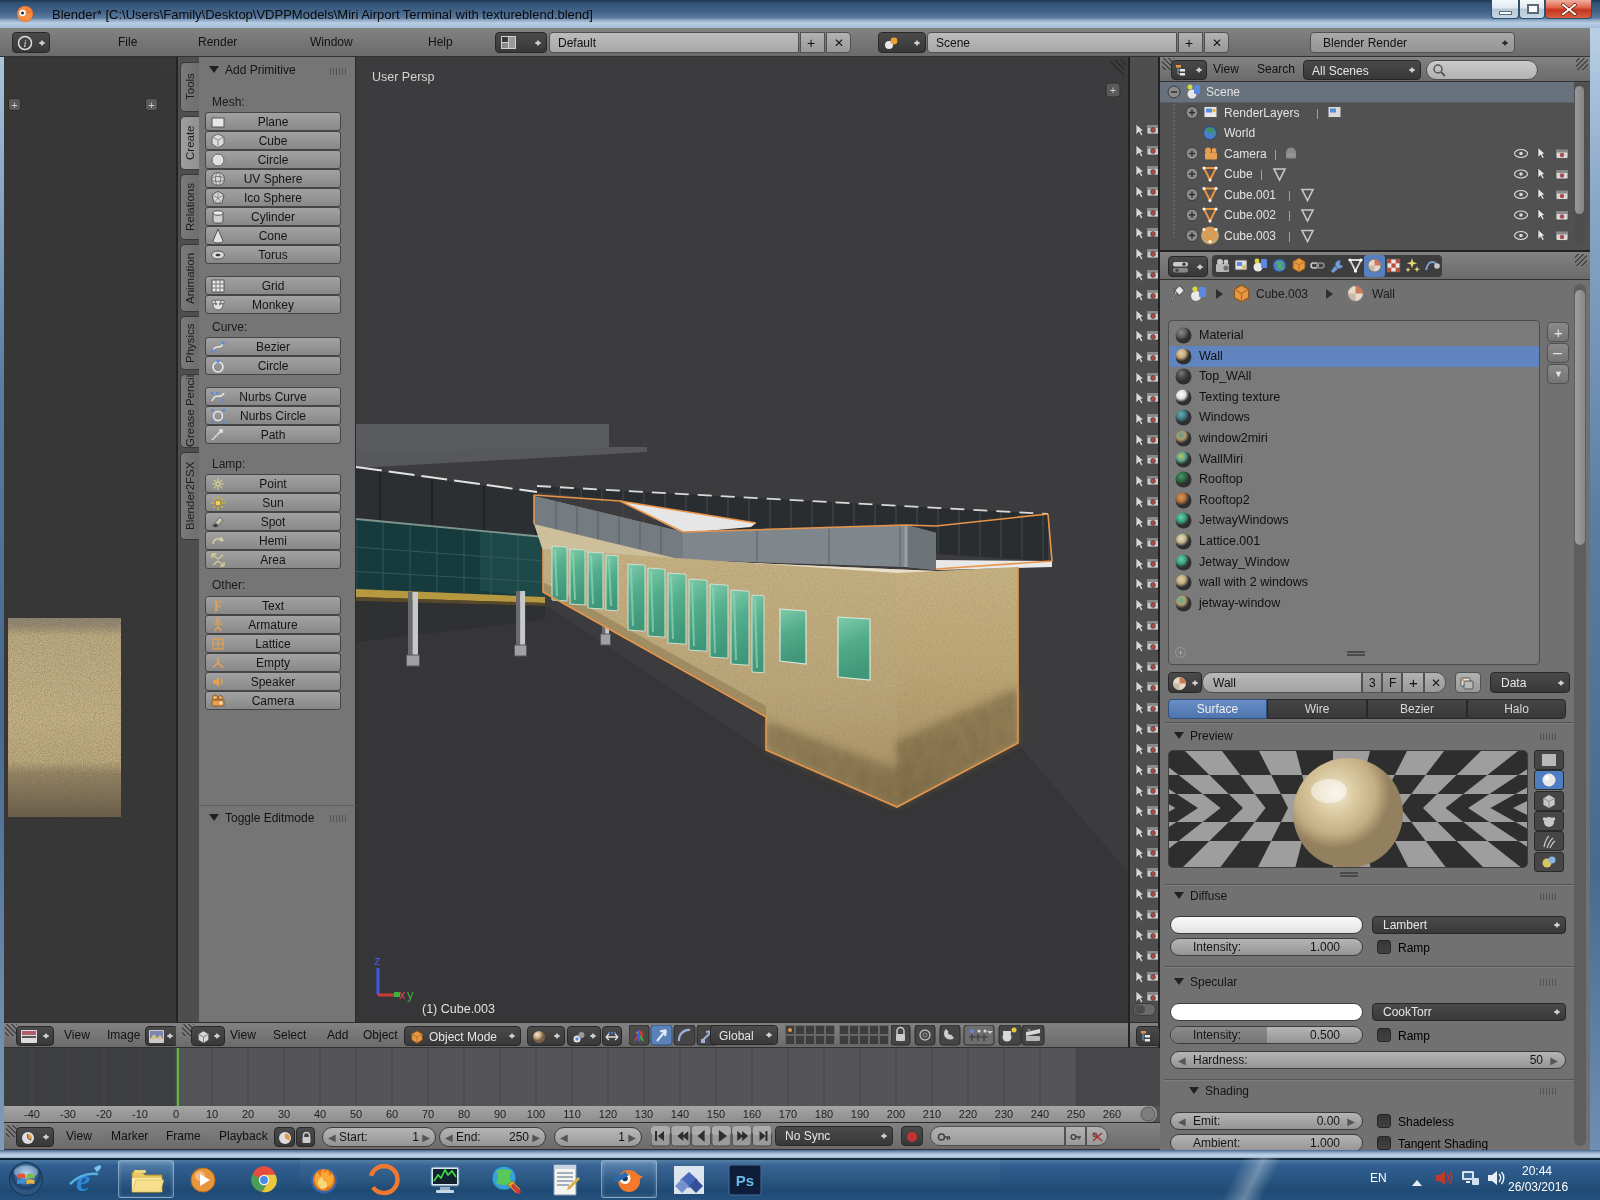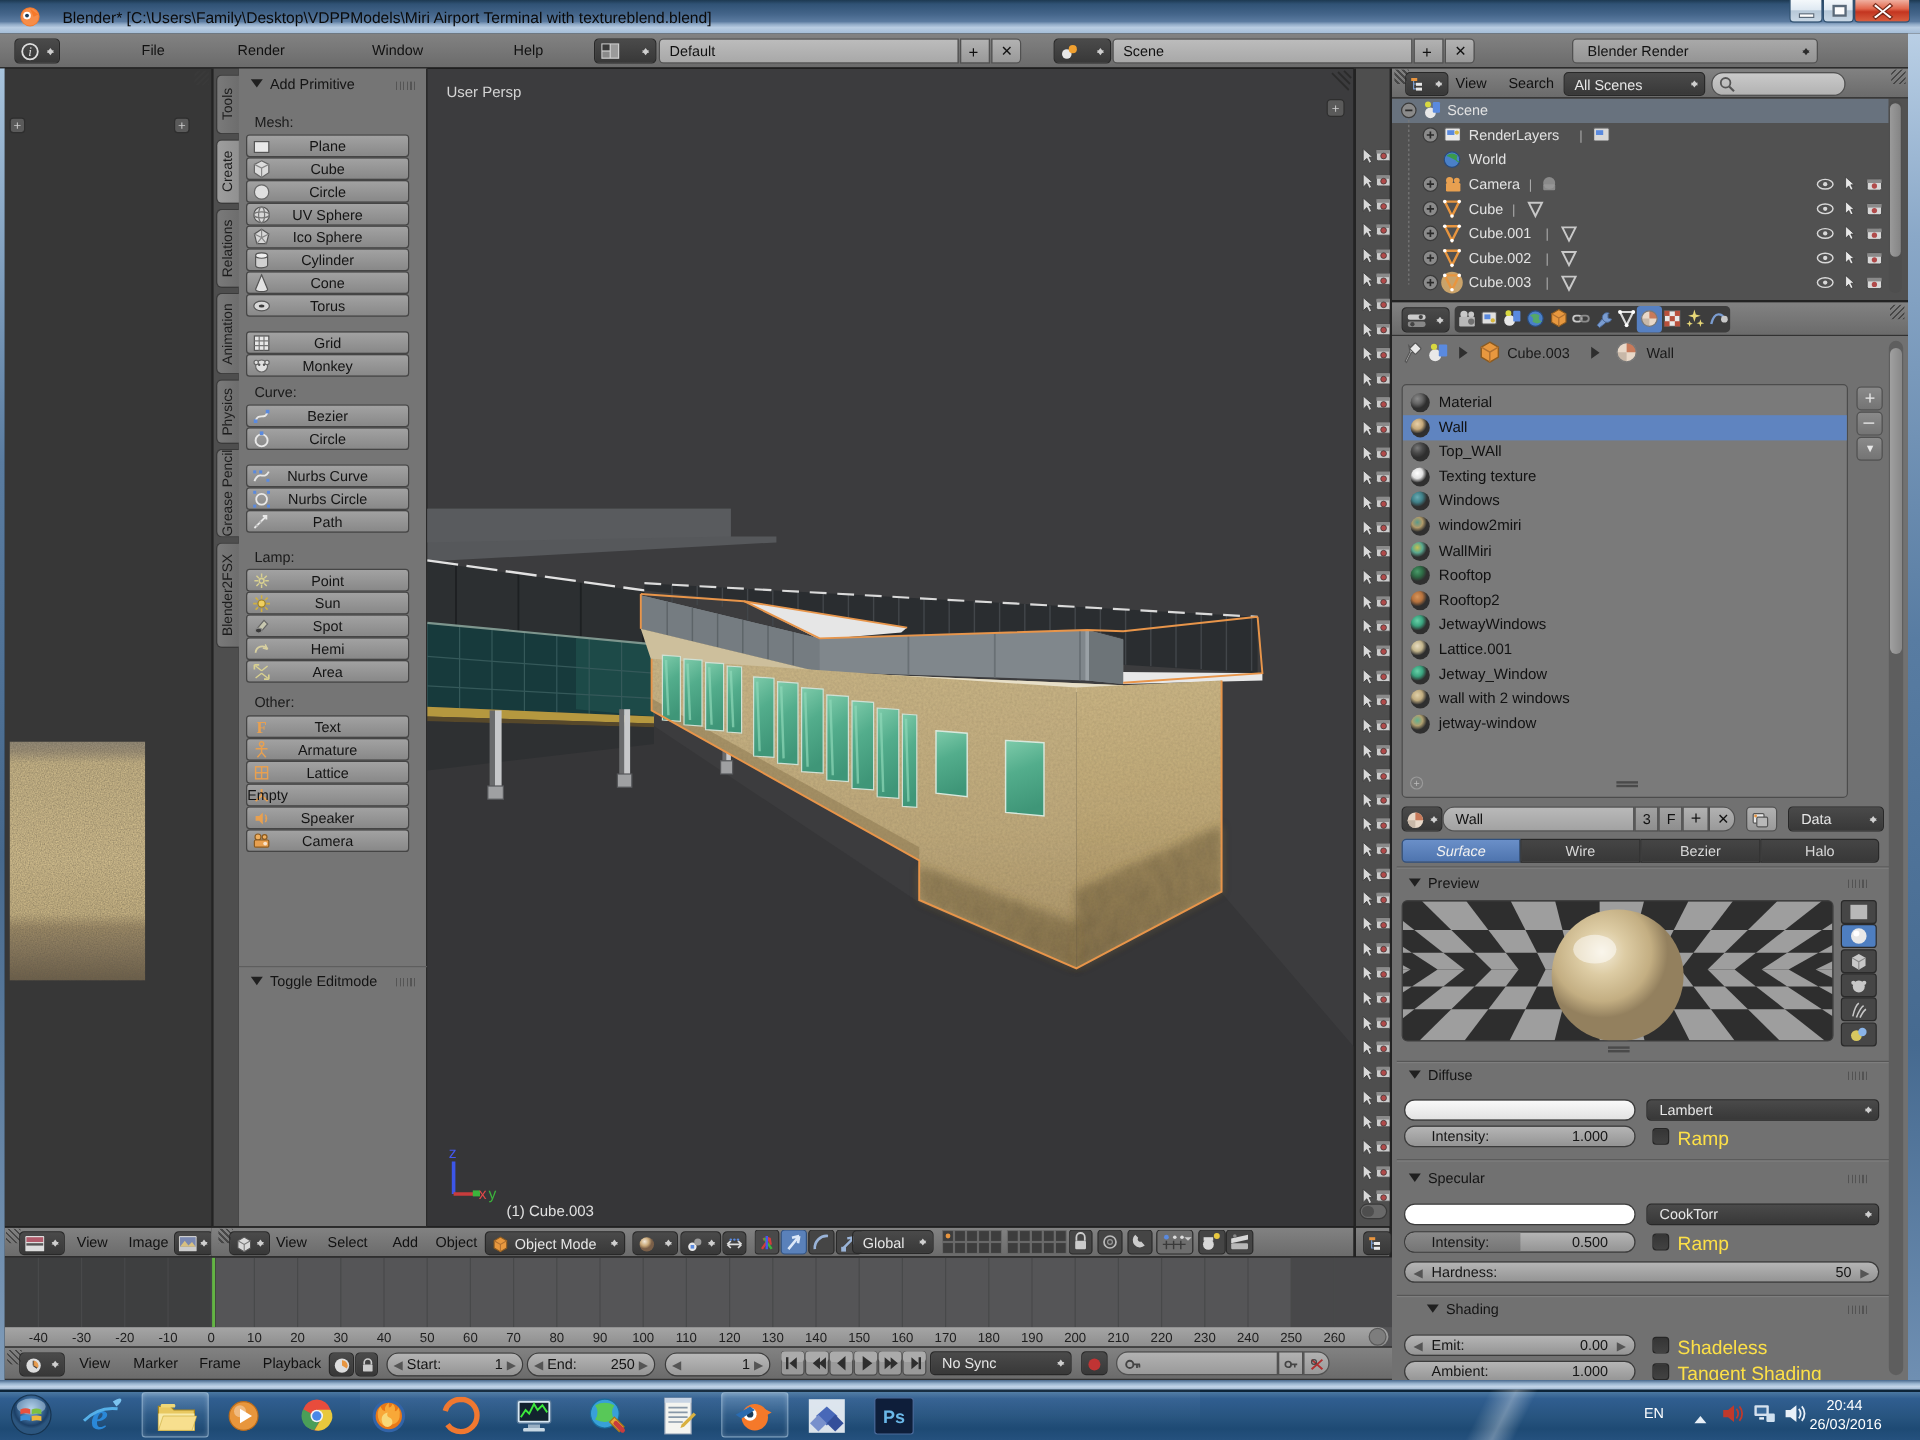--- a/index.html
+++ b/index.html
@@ -18,21 +18,21 @@
 .lbtn{position:absolute;background:linear-gradient(#b2b2b2,#999);border:1px solid #515151;border-radius:4px;color:#111;font-size:12px;}
 .updn{position:absolute;right:3px;top:50%;transform:translateY(-50%);width:7px;height:12px;}
 .updn:before{content:"";position:absolute;left:0;top:0;border:3.5px solid transparent;border-bottom:4px solid #cfcfcf;width:0;height:0;}
 .updn:after{content:"";position:absolute;left:0;bottom:0;border:3.5px solid transparent;border-top:4px solid #cfcfcf;width:0;height:0;}
 .updn.dk:before{border-bottom-color:#2c2c2c;}
 .updn.dk:after{border-top-color:#2c2c2c;}
 .slider{position:absolute;background:linear-gradient(#b5b5b5,#949494);border:1px solid #3c3c3c;border-radius:9px;color:#151515;font-size:12px;overflow:hidden;}
 .slider .lab{position:absolute;left:22px;top:50%;transform:translateY(-50%);}
 .slider .val{position:absolute;right:22px;top:50%;transform:translateY(-50%);}
 .chk{position:absolute;width:14px;height:14px;background:linear-gradient(#353535,#424242);border:1px solid #262626;border-radius:3px;}
-.chklab{position:absolute;font-size:16px;color:#fde047;}
+.chklab{position:absolute;font-size:12px;color:#000000;}
 .phdr{position:absolute;font-size:12px;color:#141414;}
 .phdr:before{content:"";position:absolute;left:-16px;top:3px;border:5px solid transparent;border-top:7px solid #202020;}
 .grip{position:absolute;width:16px;height:7px;opacity:.55;
  background:repeating-linear-gradient(90deg,#3a3a3a 0 1px,transparent 1px 3px);}
 .sep{position:absolute;height:2px;border-top:1px solid #565656;border-bottom:1px solid #7e7e7e;}
 .corner{position:absolute;width:12px;height:12px;opacity:.8;}
 .corner.tr{background:repeating-linear-gradient(135deg,transparent 0 2px,#3a3a3a 2px 3.5px);}
 .corner.tl{background:repeating-linear-gradient(45deg,transparent 0 2px,#3a3a3a 2px 3.5px);}
 </style></head><body>
 <div id="screen">
@@ -356,21 +356,21 @@
         <span class="abs" style="left:4px;top:1px;width:16px;height:16px;"><svg width="16" height="16">
             <rect x="3" y="3" width="10" height="10" fill="none" stroke="#e8a050" stroke-width="1.2"></rect>
             <path d="M8 3 V13 M3 8 H13" stroke="#e8a050" stroke-width="1.2"></path>
           </svg></span>
         <span class="abs" style="left:0;right:0;top:2px;text-align:center;font-size:12px;color:#141414;">Lattice</span>
       </div>
       <div class="abs" style="left:6px;top:596px;width:136px;height:19px;background:linear-gradient(#a2a2a2,#888);border:1px solid #454545;border-radius:3px;margin-top:0;">
         <span class="abs" style="left:4px;top:1px;width:16px;height:16px;"><svg width="16" height="16">
             <path d="M8 8 L8 2.5 M8 8 L3 12.5 M8 8 L13 12.5" stroke="#e8a050" stroke-width="1.6"></path>
           </svg></span>
-        <span class="abs" style="left:0;right:0;top:2px;text-align:left;font-size:12px;color:#141414;">Empty</span>
+        <span class="abs" style="left:0;right:0;top:2px;text-align:center;font-size:12px;color:#141414;">Empty</span>
       </div>
       <div class="abs" style="left:6px;top:615px;width:136px;height:19px;background:linear-gradient(#a2a2a2,#888);border:1px solid #454545;border-radius:3px;margin-top:0;">
         <span class="abs" style="left:4px;top:1px;width:16px;height:16px;"><svg width="16" height="16">
             <path d="M3 6 H6 L9 3 V13 L6 10 H3 Z" fill="#e8a050"></path>
             <path d="M11 5 A4.5 4.5 0 0 1 11 11 M11.5 7 A2.2 2.2 0 0 1 11.5 9" stroke="#e8a050" fill="none" stroke-width="1.2"></path>
           </svg></span>
         <span class="abs" style="left:0;right:0;top:2px;text-align:center;font-size:12px;color:#141414;">Speaker</span>
       </div>
       <div class="abs" style="left:6px;top:634px;width:136px;height:19px;background:linear-gradient(#a2a2a2,#888);border:1px solid #454545;border-radius:3px;margin-top:0;">
         <span class="abs" style="left:4px;top:1px;width:16px;height:16px;"><svg width="16" height="16">
@@ -1293,21 +1293,21 @@
           <rect x="4" y="5" width="9" height="8" rx="1" fill="#b8b8b8" stroke="#555"></rect>
           <circle cx="3" cy="4" r="1.2" fill="#e8953f"></circle>
         </svg>
       </div>
 <div class="dbtn" style="left:330px;top:420px;width:80px;height:21px;padding-left:45px;">
         <span class="abs" style="left:10px;top:3px;">Data</span>
         <div class="updn" style="right:4px"></div>
       </div>
 
 <div class="abs" style="left:8px;top:447px;width:398px;height:20px;">
- <div class="abs" style="left:0;top:0;width:99px;height:20px;background:linear-gradient(#6a8fc8,#4e74ae);border:1px solid #2f4f7e;border-radius:4px 0 0 4px;color:#f0f0f0;font-size:12px;text-align:center;line-height:19px;font-style:italic;">Surface</div>
+ <div class="abs" style="left:0;top:0;width:99px;height:20px;background:linear-gradient(#6a8fc8,#4e74ae);border:1px solid #2f4f7e;border-radius:4px 0 0 4px;color:#f0f0f0;font-size:12px;text-align:center;line-height:19px;">Surface</div>
  <div class="abs" style="left:99px;top:0;width:100px;height:20px;background:linear-gradient(#454545,#383838);border:1px solid #282828;color:#d8d8d8;font-size:12px;text-align:center;line-height:19px;">Wire</div>
  <div class="abs" style="left:199px;top:0;width:100px;height:20px;background:linear-gradient(#454545,#383838);border:1px solid #282828;color:#d8d8d8;font-size:12px;text-align:center;line-height:19px;">Bezier</div>
  <div class="abs" style="left:299px;top:0;width:99px;height:20px;background:linear-gradient(#454545,#383838);border:1px solid #282828;border-radius:0 4px 4px 0;color:#d8d8d8;font-size:12px;text-align:center;line-height:19px;">Halo</div>
 </div>
 <div class="sep" style="left:4px;top:470px;width:420px;"></div>
 <div class="phdr" style="left:30px;top:477px;">Preview</div>
       <div class="grip" style="left:380px;top:481px;"></div>
       <div class="abs" style="left:8px;top:498px;width:360px;height:118px;border:1px solid #3f3f3f;border-radius:5px;overflow:hidden;background:#3a3a3a;">
         <svg class="abs" style="left:0;top:0" width="358" height="116" viewBox="0 0 358 116">
           <rect width="358" height="116" fill="#2e2e2e"></rect>

